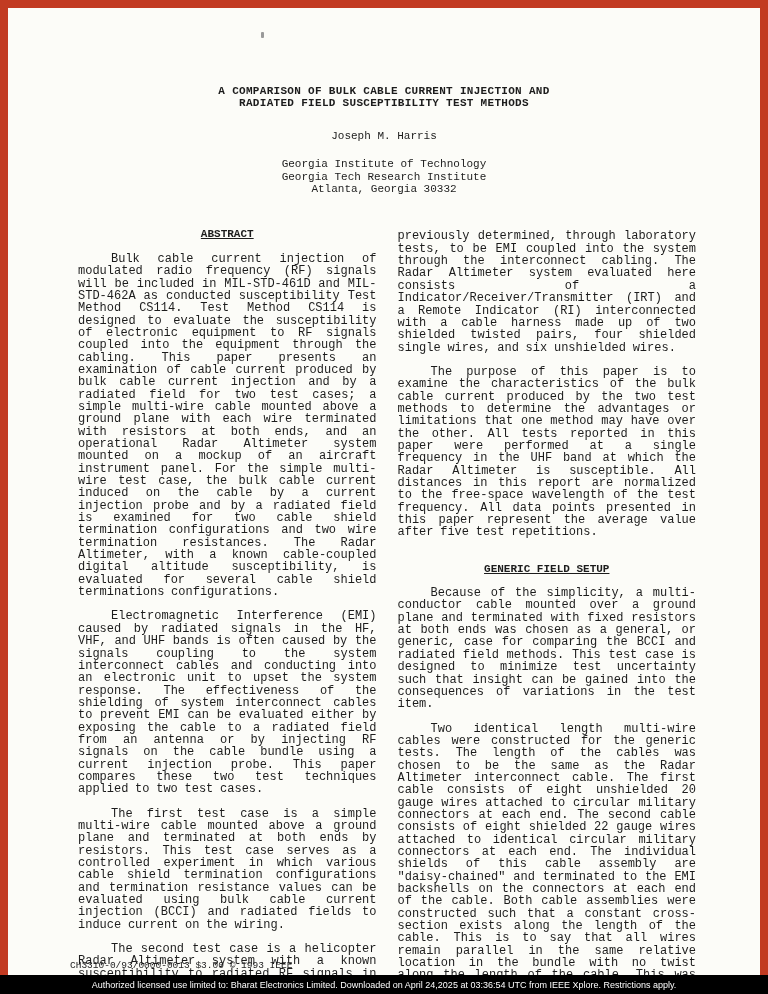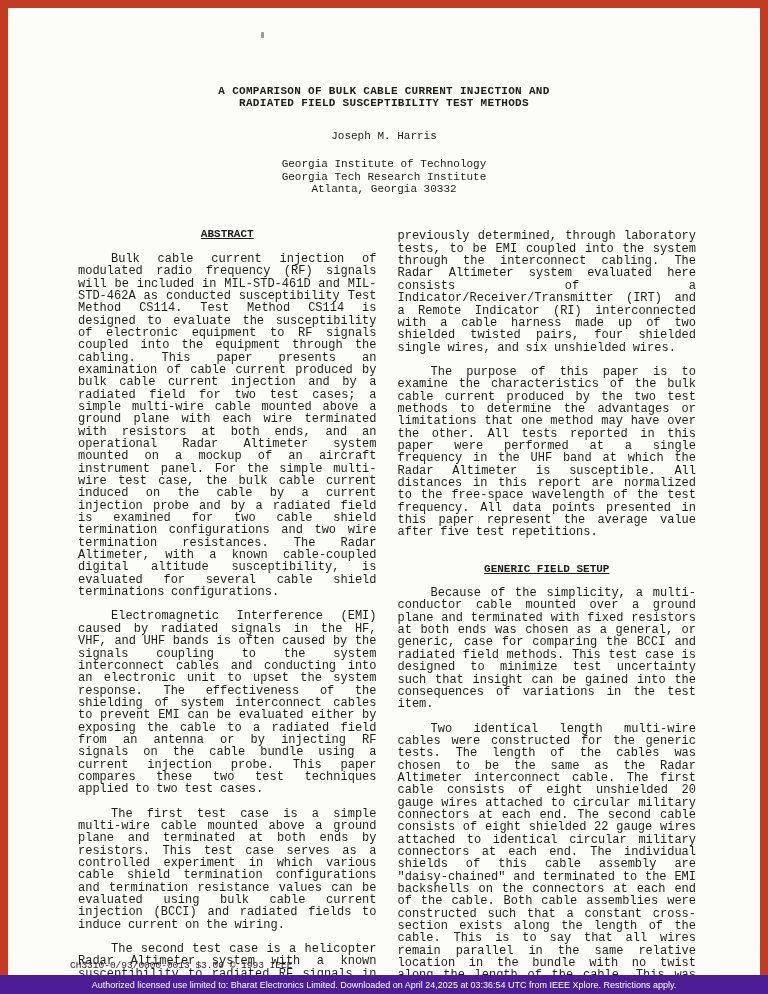--- a/index.html
+++ b/index.html
@@ -97,21 +97,21 @@
     text-align: center;
     top: 0;
     margin-top: 35px;
   }
   .license-bar {
     position: absolute;
     left: 0;
     bottom: 0;
     width: 768px;
     height: 19px;
-    background: #4c1d95;
+    background: #000000;
     color: #ffffff;
     font-family: "Liberation Sans", sans-serif;
     font-size: 9px;
     display: flex;
     align-items: center;
     justify-content: center;
     white-space: nowrap;
   }
 </style>
 </head>

